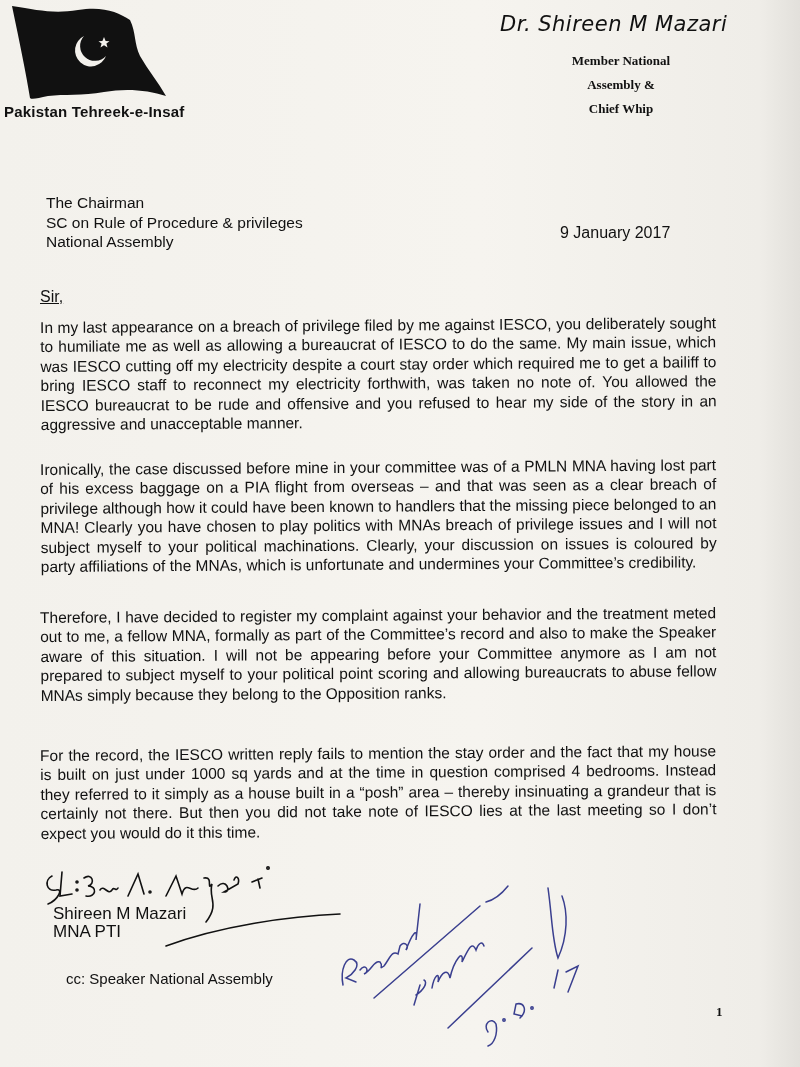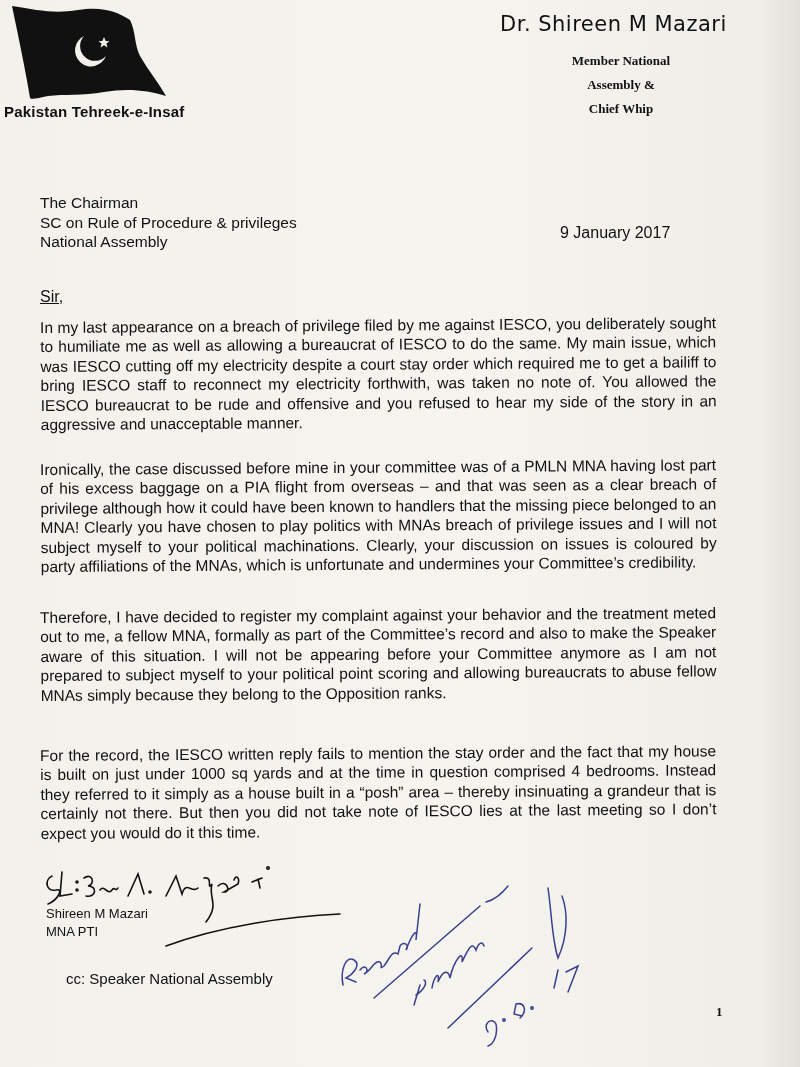--- a/index.html
+++ b/index.html
@@ -9,38 +9,38 @@
     color:#111;
     font-family:"Liberation Sans", sans-serif;
   }
   .flag { position:absolute; left:8px; top:4px; width:160px; height:96px; }
   .party-name {
     position:absolute; left:4px; top:103px;
     font-family:Liberation Sans, sans-serif; font-weight:bold; font-size:15px; letter-spacing:0.2px;
   }
   .mp-name {
     position:absolute; left:500px; top:12px;
-    font-family:"DejaVu Sans", sans-serif; font-size:21px; letter-spacing:0.5px;
+    font-family:"DejaVu Sans", sans-serif; font-style:italic; font-size:21px; letter-spacing:0.5px;
   }
   .mp-role {
     position:absolute; left:546px; top:49px; width:150px; text-align:center;
     font-family:"Liberation Serif", serif; font-weight:bold; font-size:13px; line-height:24px;
   }
-  .addressee { position:absolute; left:40px; top:193px; font-size:15.5px; line-height:19.5px; }
+  .addressee { position:absolute; left:46px; top:193px; font-size:15.5px; line-height:19.5px; }
   .date { position:absolute; left:560px; top:224px; font-size:16px; }
   .salutation { position:absolute; left:40px; top:288px; font-size:16px;text-decoration:underline; }
   .para {
     position:absolute; left:40px; width:676px; font-size:15.5px; line-height:19.4px;
     text-align:justify; transform:rotate(-0.4deg); transform-origin:left top;
   }
   .p1 { top:318px; }
   .p2 { top:460px; }
   .p3 { top:608px; }
   .p4 { top:746px; }
-  .sig-block { position:absolute; left:46px; top:905px; font-size:13px; line-height:18px; }
+  .sig-block { position:absolute; left:53px; top:905px; font-size:17px; line-height:18px; }
   .cc { position:absolute; left:42px; top:970px; font-size:15px;margin-left:24px; }
   .handwriting { position:absolute; left:0; top:0; width:800px; height:1067px; pointer-events:none; }
   .page-number {
     position:absolute; left:716px; top:1004px;
     font-family:"Liberation Serif", serif; font-weight:bold; font-size:13px;
   }
 </style>
 </head>
 <body>
 

